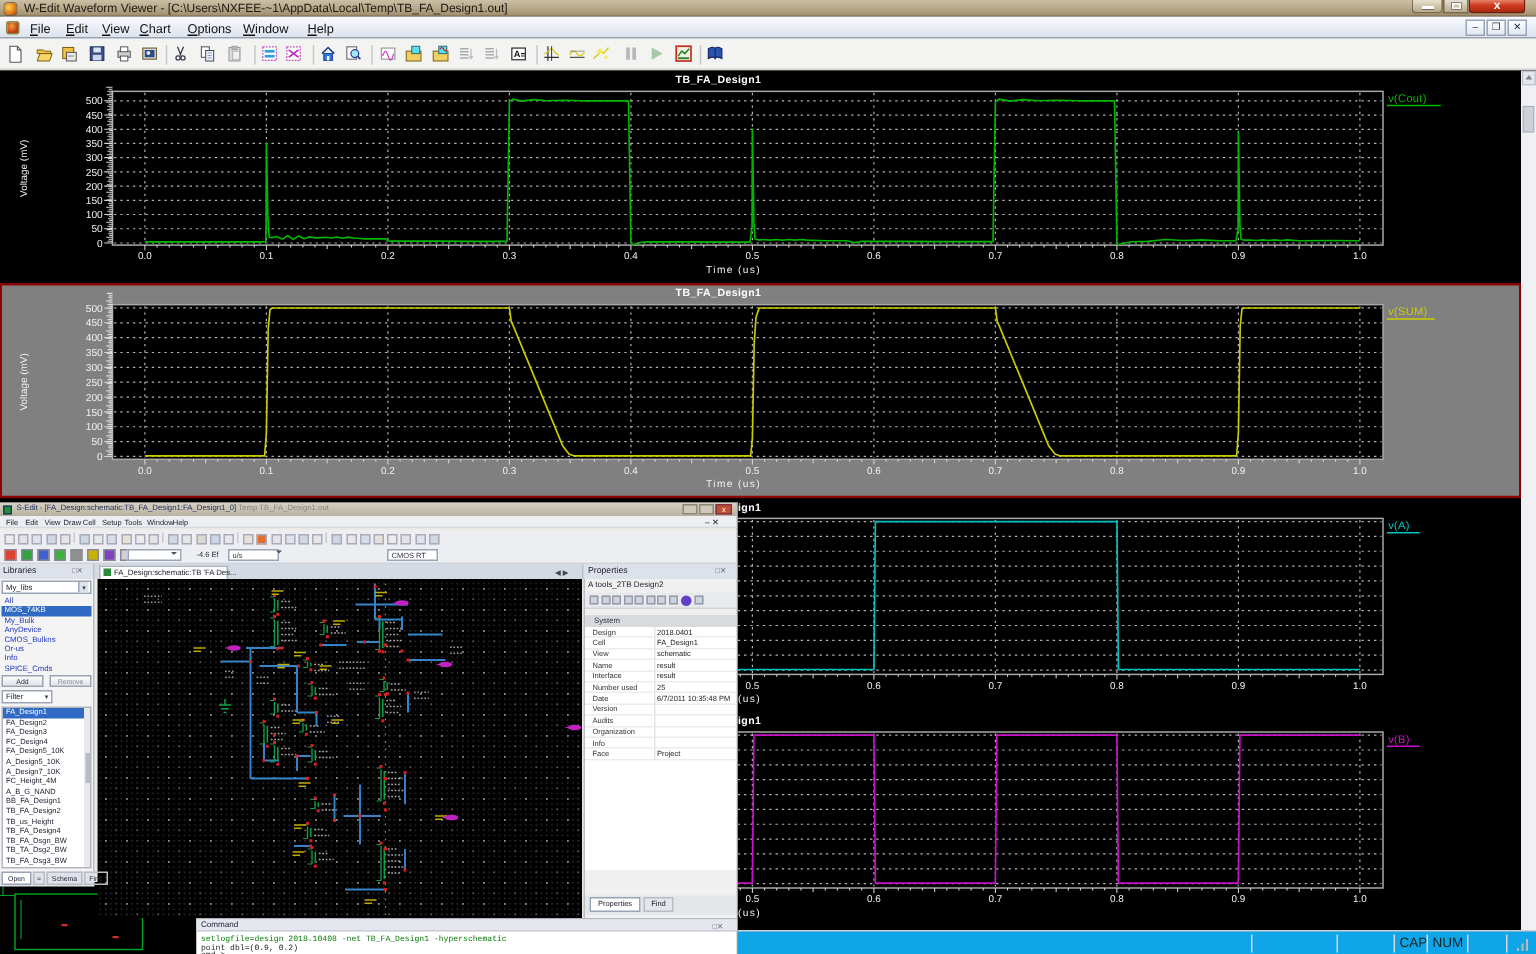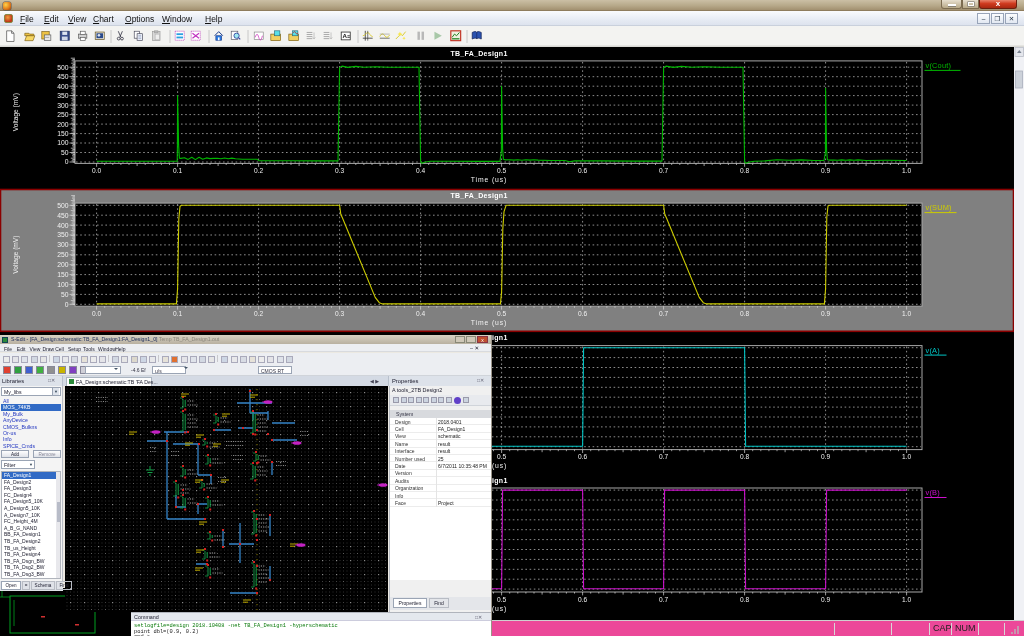--- a/index.html
+++ b/index.html
@@ -3,20 +3,21 @@
 <style>
 *{margin:0;padding:0;box-sizing:border-box}
 html,body{width:1024px;height:636px;overflow:hidden;background:#000;font-family:"Liberation Sans",sans-serif}
 .abs{position:absolute}
 </style></head>
 <body>
 <div class="abs" style="left:0;top:0;width:1024px;height:636px;background:#000">
 
 <div class="abs" style="left:0;top:0;width:1024px;height:11px;background:linear-gradient(180deg,#cbbfa5 0%,#b7a98a 55%,#a29070 100%);border-bottom:1px solid #8e7c5c">
  <div class="abs" style="left:3px;top:1.5px;width:8px;height:8px;border-radius:2px;background:radial-gradient(circle at 35% 35%,#ffd24a,#e07818 60%,#8a3808);box-shadow:0 0 0 0.5px #555"></div>
+ <div class="abs" style="left:16px;top:1px;font-size:8px;color:#1c1812;white-space:nowrap">W-Edit Waveform Viewer - [C:\Users\NXFEE-~1\AppData\Local\Temp\TB_FA_Design1.out]</div>
  <div class="abs" style="left:941px;top:0;width:21px;height:9px;background:linear-gradient(#e8e0cf,#b8a988);border:1px solid #7c6c50;border-top:none;border-radius:0 0 3px 3px">
    <div class="abs" style="left:6px;top:3.5px;width:8px;height:2px;background:#fff;box-shadow:0 0.5px 0 #555"></div>
       </div>
  <div class="abs" style="left:962px;top:0;width:17px;height:9px;background:linear-gradient(#e8e0cf,#b8a988);border:1px solid #7c6c50;border-top:none">
    <div class="abs" style="left:4.5px;top:1.5px;width:6px;height:4.5px;border:1px solid #fff;box-shadow:0 0 0 0.5px #666"></div>
       </div>
  <div class="abs" style="left:979px;top:0;width:38px;height:9px;background:linear-gradient(#e8836a,#cf3a1f 45%,#a82810);border:1px solid #6c2010;border-top:none;border-radius:0 0 3px 3px;color:#fff;font-size:8px;font-weight:bold;text-align:center;line-height:8px">x</div>
 </div>
 
 <div class="abs" style="left:0;top:11px;width:1024px;height:15px;background:linear-gradient(180deg,#fafbfd,#e4e9f2 70%,#dde3ee);border-bottom:1px solid #c9d0dc">
@@ -295,21 +296,21 @@
 <text x="18" y="540.0" fill="#f0f0f0" font-size="6.6px" text-anchor="middle" font-family="Liberation Sans" transform="rotate(-90 18 540.0)">Voltage (mV)</text>
 <text x="925.5" y="495.0" fill="#cc10cc" font-size="7.4px" letter-spacing="0.2" font-family="Liberation Sans">v(B)</text>
 <path d="M924.5,497.5h22" stroke="#cc10cc" stroke-width="1"></path>
 <path d="M96.6,588.7 L177.6,588.7 L178.6,490.1 L258.6,490.1 L259.6,588.7 L339.6,588.7 L340.6,490.1 L420.6,490.1 L421.6,588.7 L501.6,588.7 L502.6,490.1 L582.6,490.1 L583.6,588.7 L663.6,588.7 L664.6,490.1 L744.6,490.1 L745.6,588.7 L825.6,588.7 L826.6,490.1 L906.6,490.1" stroke="#cc10cc" stroke-width="1.1" fill="none" stroke-linejoin="round"></path>
 <rect x="1014" y="47" width="10" height="573" fill="#f0f1f5"></rect>
 <rect x="1015.5" y="71" width="7" height="17" fill="#cdd2da" stroke="#aab0bc" stroke-width="0.8"></rect>
 <rect x="1015" y="47.5" width="8.5" height="9" fill="#e4e6ec" stroke="#b8bcc6" stroke-width="0.8"></rect>
 <path d="M1017,53l2.3-3l2.3,3z" fill="#7a8290"></path>
 </svg>
 
-<div class="abs" style="left:0;top:620px;width:1024px;height:16px;background:#ec4899;border-top:1px solid #cfcfcf">
+<div class="abs" style="left:0;top:620px;width:1024px;height:16px;background:#0ea5e9;border-top:1px solid #cfcfcf">
  <div class="abs" style="left:834px;top:2px;width:1px;height:12px;background:#d8d8d8"></div>
  <div class="abs" style="left:891px;top:2px;width:1px;height:12px;background:#d8d8d8"></div>
  <div class="abs" style="left:929px;top:2px;width:1px;height:12px;background:#d8d8d8"></div>
  <div class="abs" style="left:933px;top:2px;font-size:9px;color:#222">CAP</div>
  <div class="abs" style="left:951px;top:2px;width:1px;height:12px;background:#d8d8d8"></div>
  <div class="abs" style="left:955px;top:2px;font-size:9px;color:#222">NUM</div>
  <div class="abs" style="left:978px;top:2px;width:1px;height:12px;background:#d8d8d8"></div>
  <div class="abs" style="left:1004px;top:2px;width:1px;height:12px;background:#d8d8d8"></div>
  <svg class="abs" style="left:1008px;top:4px" width="12" height="10">
         <path d="M10,1v8M7,4v5M4,7v2" stroke="#b8b8b8" stroke-width="1.4"></path>

